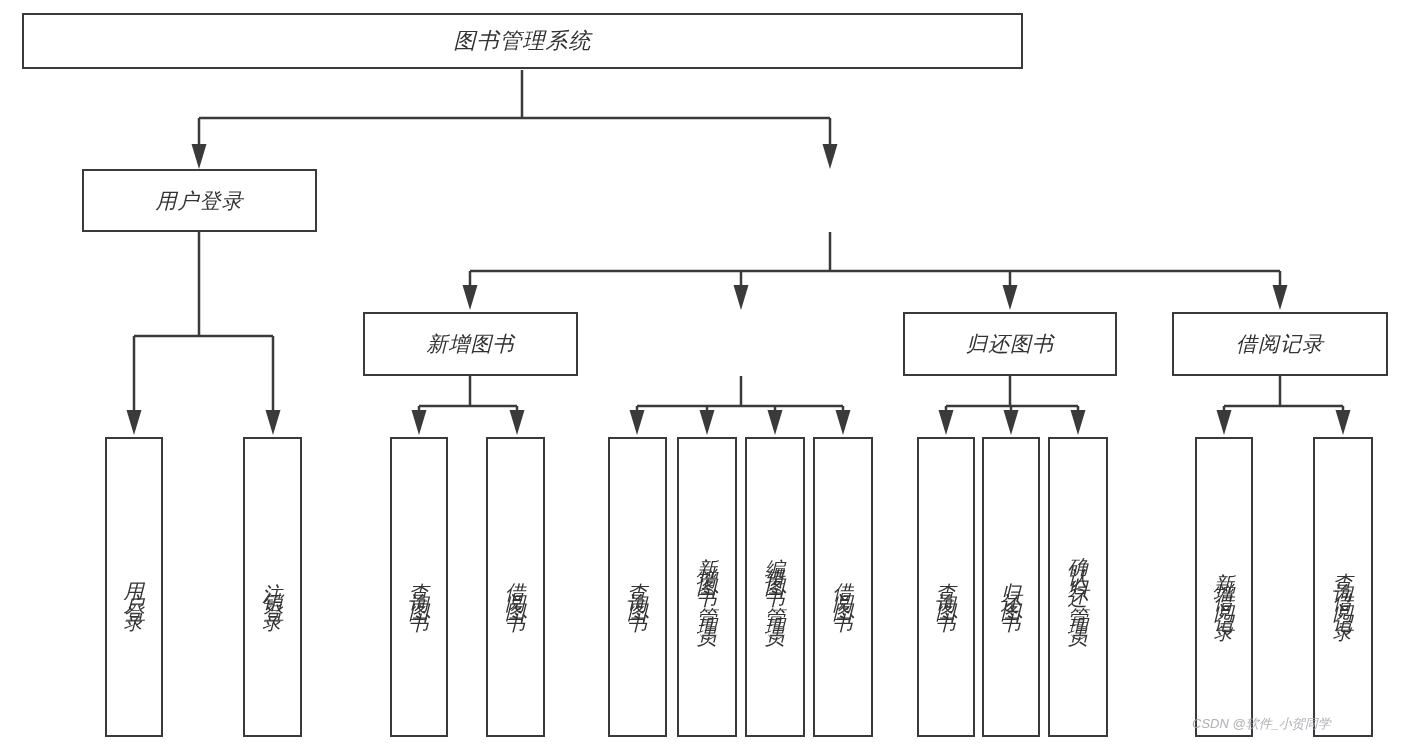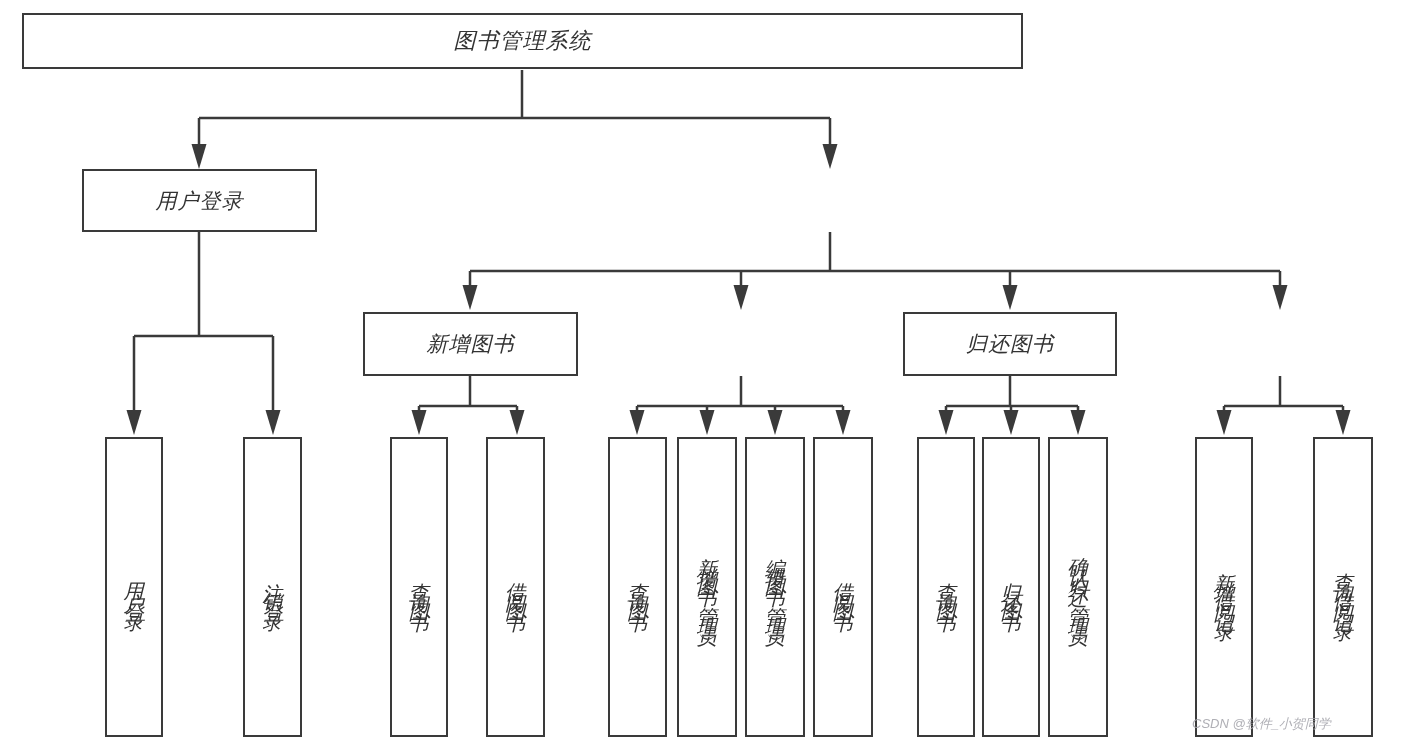--- a/index.html
+++ b/index.html
@@ -82,20 +82,23 @@
   <div class="node" style="left:82px;top:169px;width:235px;height:63px">
     <span>用户登录</span>
   </div>
 
   <div class="node" style="left:363px;top:312px;width:215px;height:64px">
     <span>新增图书</span>
   </div>
   <div class="node" style="left:903px;top:312px;width:214px;height:64px">
     <span>归还图书</span>
   </div>
+  <div class="node" style="left:1172px;top:312px;width:216px;height:64px">
+    <span>借阅记录</span>
+  </div>
 
   <div class="leaf" style="left:105px;top:437px;width:58px;height:300px">
     <span>用户登录</span>
   </div>
   <div class="leaf" style="left:243px;top:437px;width:59px;height:300px">
     <span>注销登录</span>
   </div>
 
   <div class="leaf" style="left:390px;top:437px;width:58px;height:300px">
     <span>查询图书</span>

